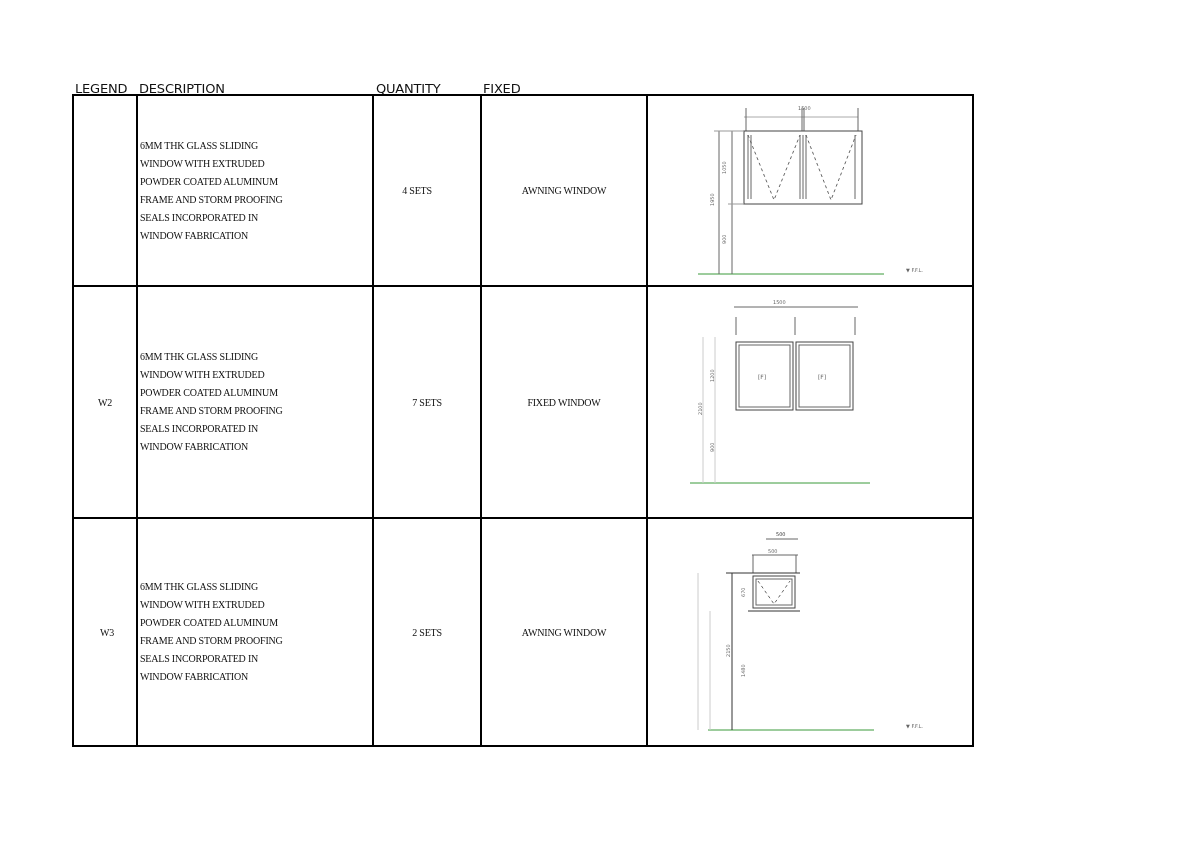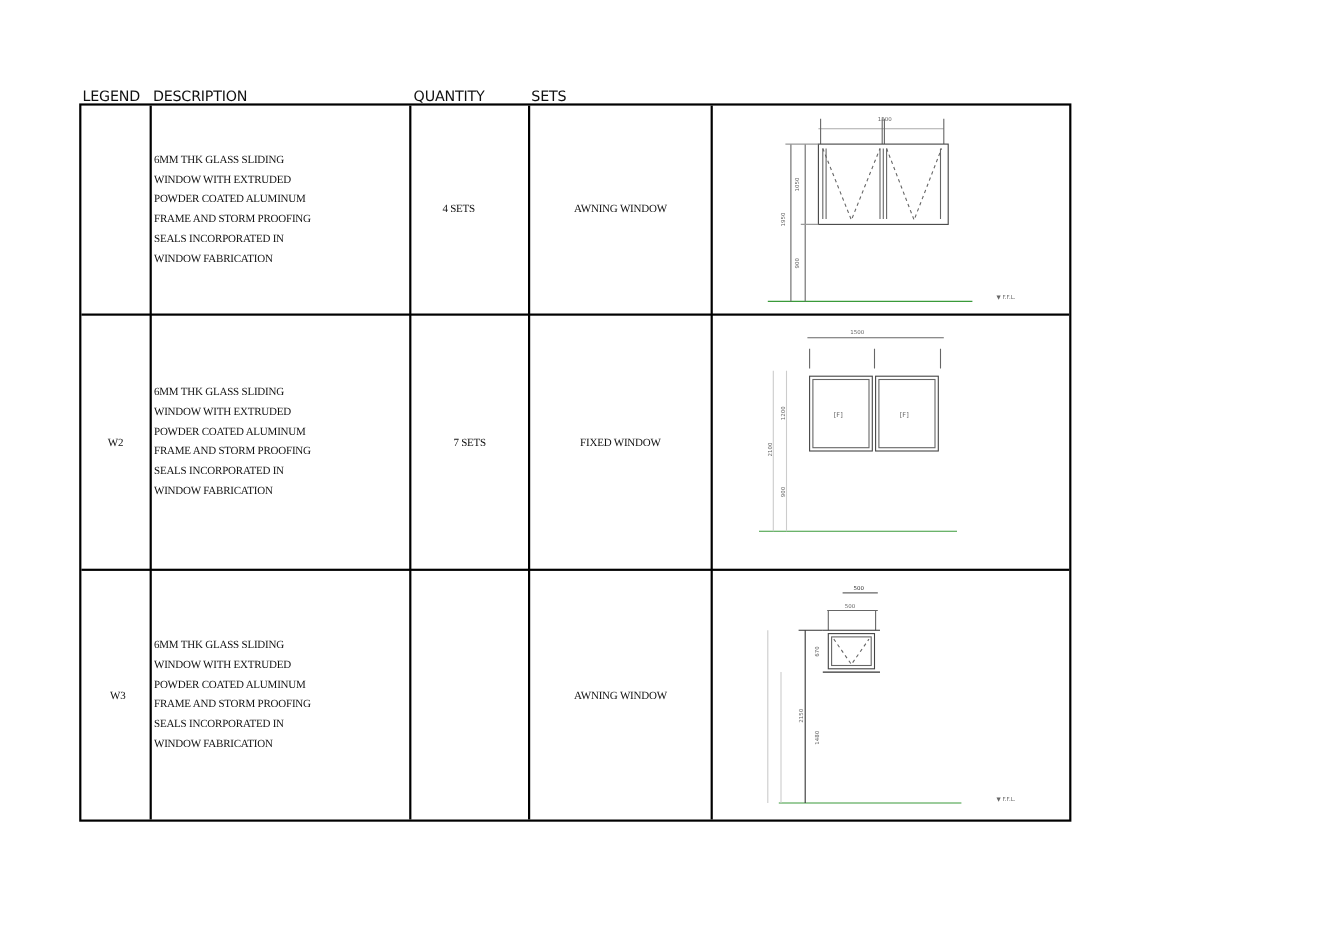--- a/index.html
+++ b/index.html
@@ -17,21 +17,21 @@
             padding-left: 2px; }
     .desc div { white-space: nowrap; }
     svg { position: absolute; }
   </style>
 </head>
 <body>
 
 <div class="hdr" style="left:75px">LEGEND</div>
 <div class="hdr" style="left:139px">DESCRIPTION</div>
 <div class="hdr" style="left:376px">QUANTITY</div>
-<div class="hdr" style="left:483px">SETS</div>
+<div class="hdr" style="left:483px">FIXED</div>
 
 <div class="tbl">
 
   <div class="vline" style="left:62px"></div>
   <div class="vline" style="left:298px"></div>
   <div class="vline" style="left:406px"></div>
   <div class="vline" style="left:572px"></div>
 
   <div class="row" style="top:0;height:189px">
     <div class="cell desc" style="left:64px;width:234px">
@@ -118,20 +118,21 @@
     <div class="cell desc" style="left:64px;width:234px">
       <div>
         <div>6MM THK GLASS SLIDING</div>
         <div>WINDOW WITH EXTRUDED</div>
         <div>POWDER COATED ALUMINUM</div>
         <div>FRAME AND STORM PROOFING</div>
         <div>SEALS INCORPORATED IN</div>
         <div>WINDOW FABRICATION</div>
       </div>
     </div>
+    <div class="cell" style="left:300px;width:106px">2 SETS</div>
     <div class="cell" style="left:408px;width:164px">AWNING WINDOW</div>
     <svg style="left:574px;top:0" width="324" height="226">
       <g stroke="#666" fill="none" stroke-width="1">
         <line x1="60" y1="211" x2="226" y2="211" stroke="#3a9a3a"></line>
         <line x1="118" y1="20" x2="150" y2="20"></line>
         <line x1="104" y1="36" x2="150" y2="36"></line>
         <line x1="105" y1="36" x2="105" y2="54"></line>
           <line x1="148" y1="36" x2="148" y2="54"></line>
         <line x1="100" y1="54" x2="152" y2="54" stroke="#333"></line>
         <rect x="105" y="57" width="42" height="32" stroke="#444"></rect>

